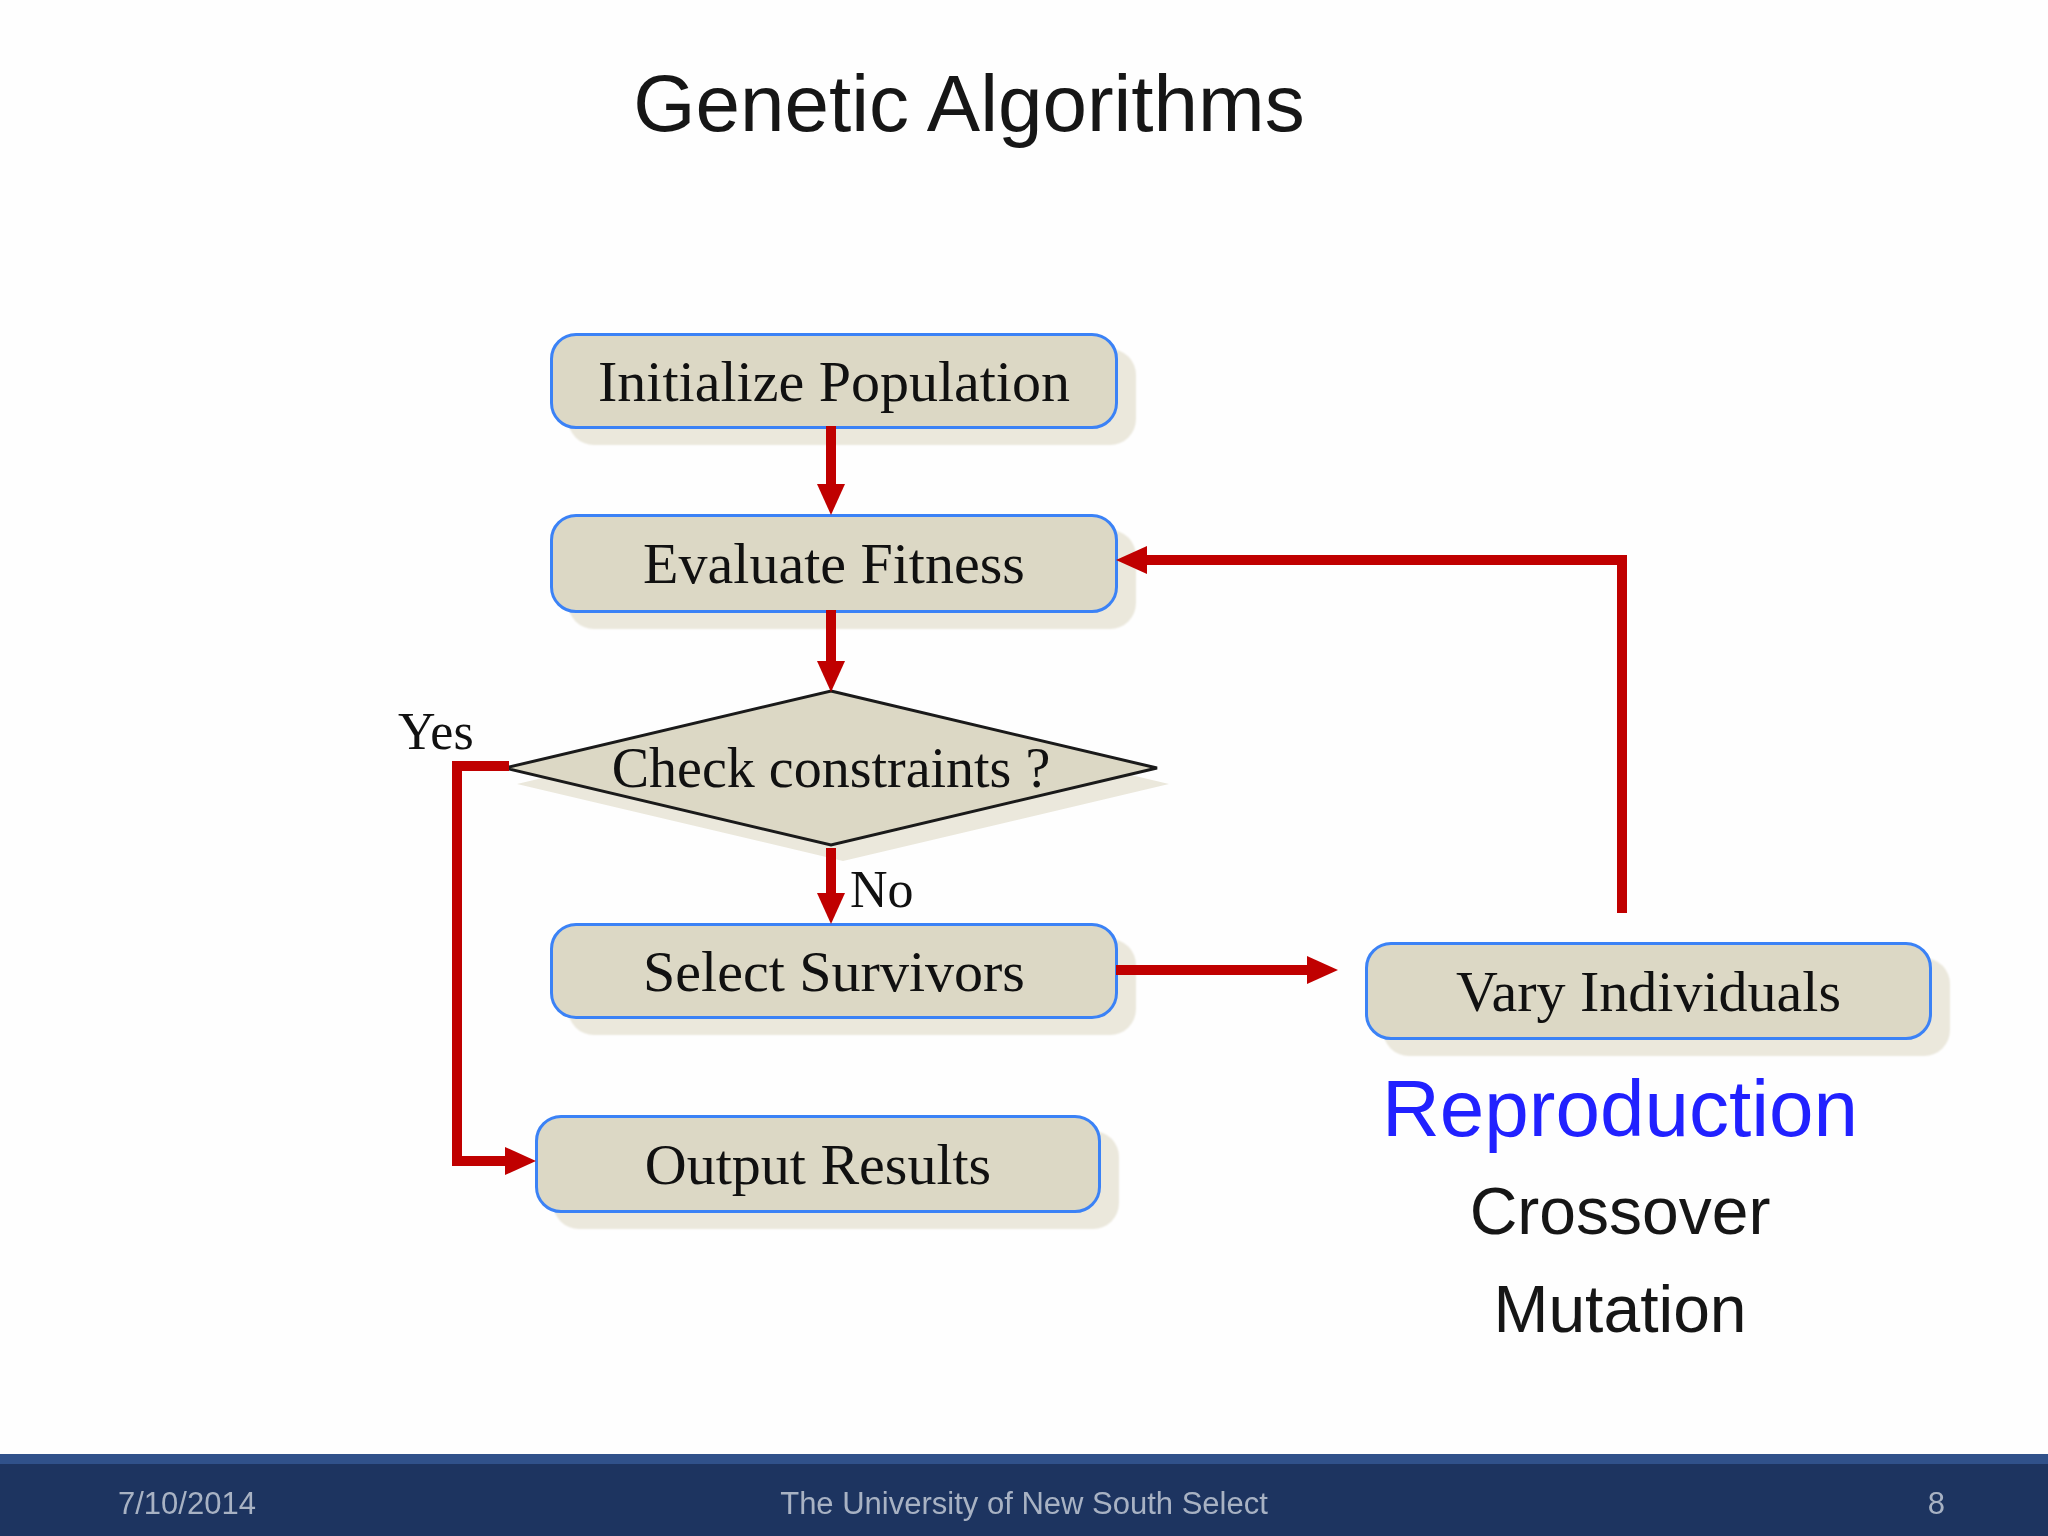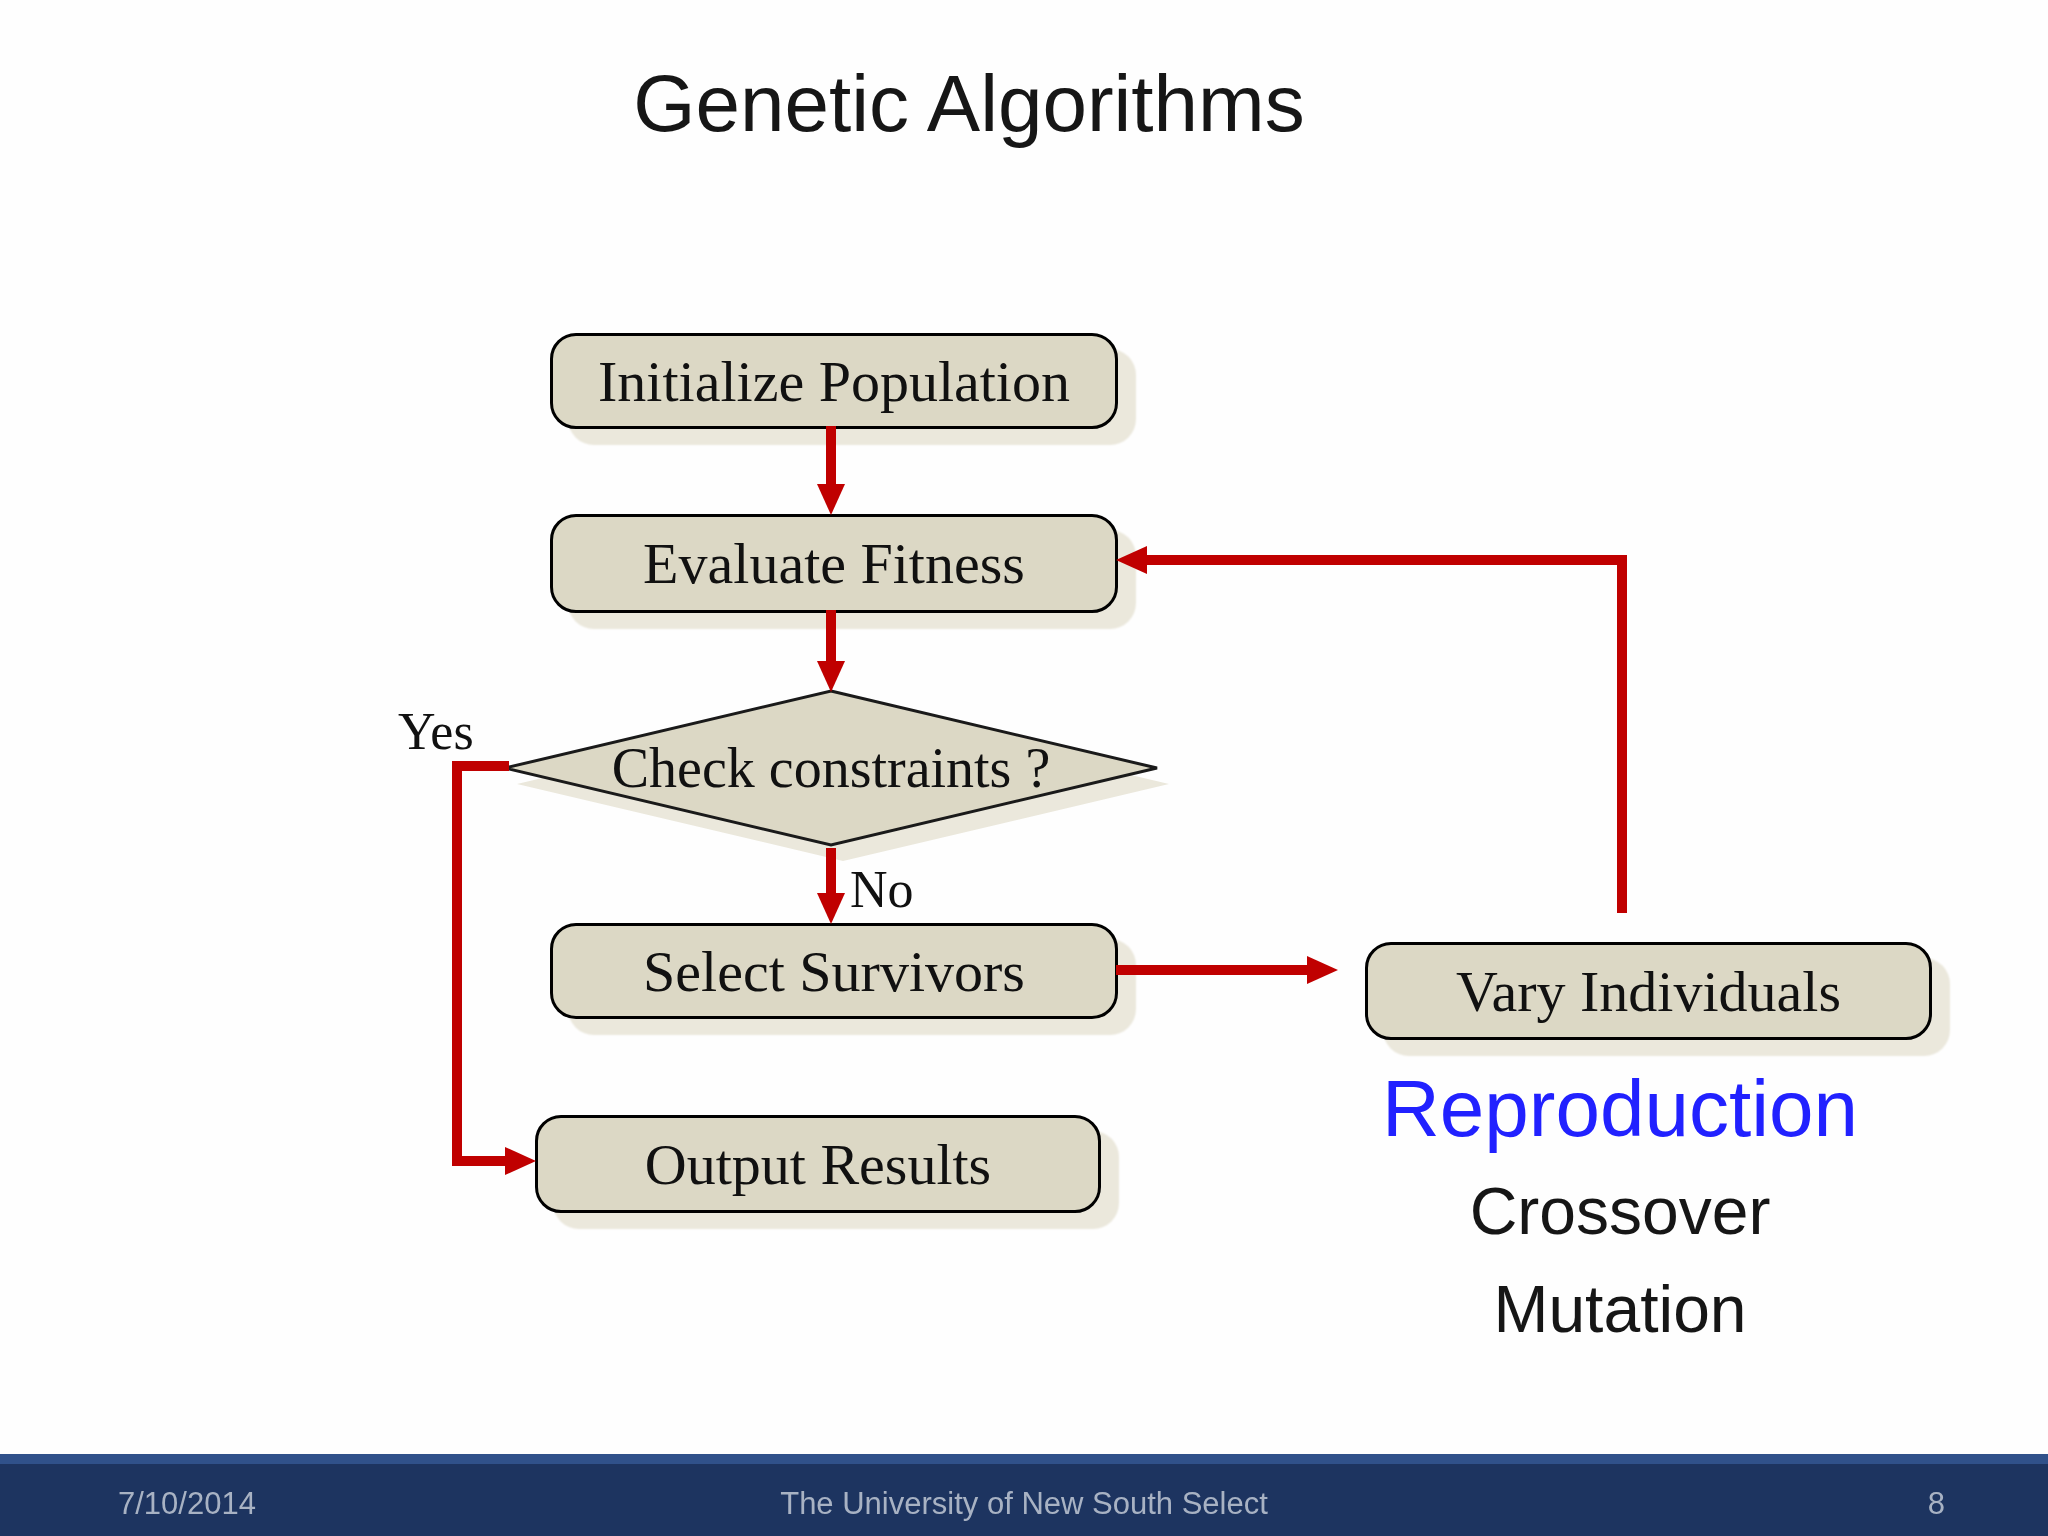--- a/index.html
+++ b/index.html
@@ -10,21 +10,21 @@
   }
   .title{
     position:absolute;top:46px;left:969px;transform:translateX(-50%);
     font-size:80px;font-weight:500;color:#161616;white-space:nowrap;
     letter-spacing:0px;
     margin-top:12px;
   }
   .fc-box{
     position:absolute;
     background:#dcd8c5;
-    border:3px solid #000000;
+    border:3px solid #3b82f6;
     border-radius:26px;
     box-shadow:18px 16px 2px #ebe8dc;
     display:flex;align-items:center;justify-content:center;
     font-family:"Liberation Serif",serif;
     font-size:58px;color:#111;white-space:nowrap;
   }
   #box-init   {left:550px;top:333px;width:562px;height:90px;}
   #box-eval   {left:550px;top:514px;width:562px;height:93px;}
   #box-select {left:550px;top:923px;width:562px;height:90px;}
   #box-output {left:535px;top:1115px;width:560px;height:92px;}

